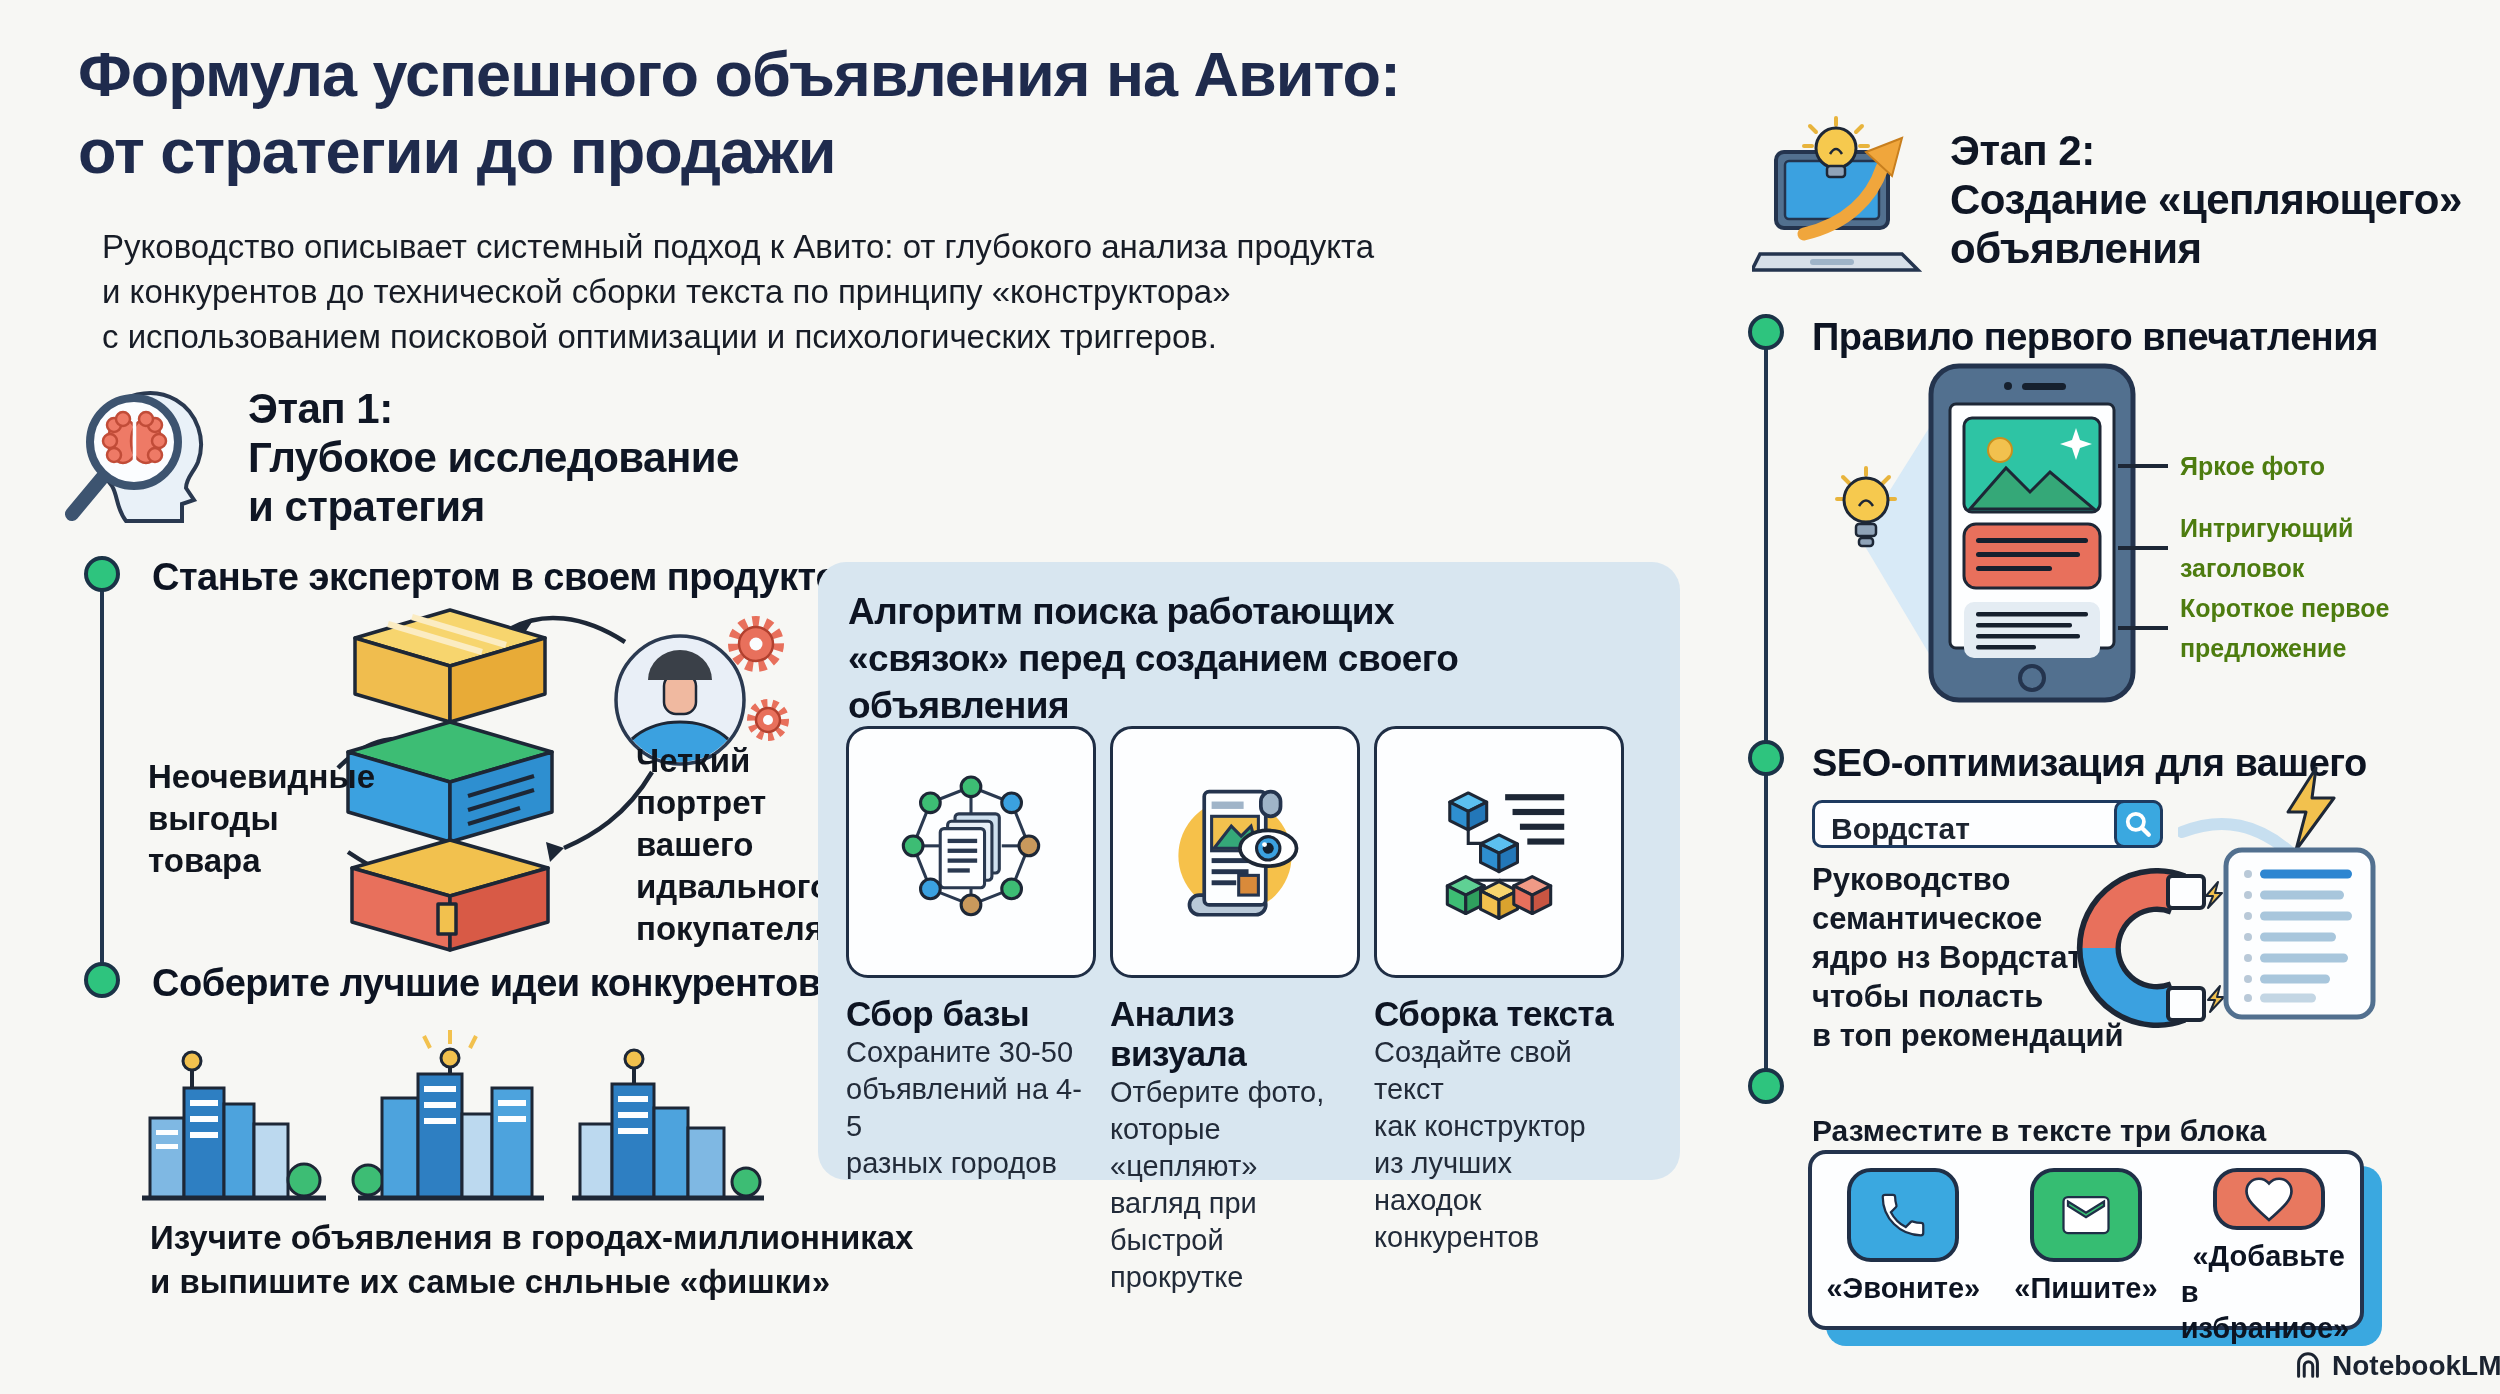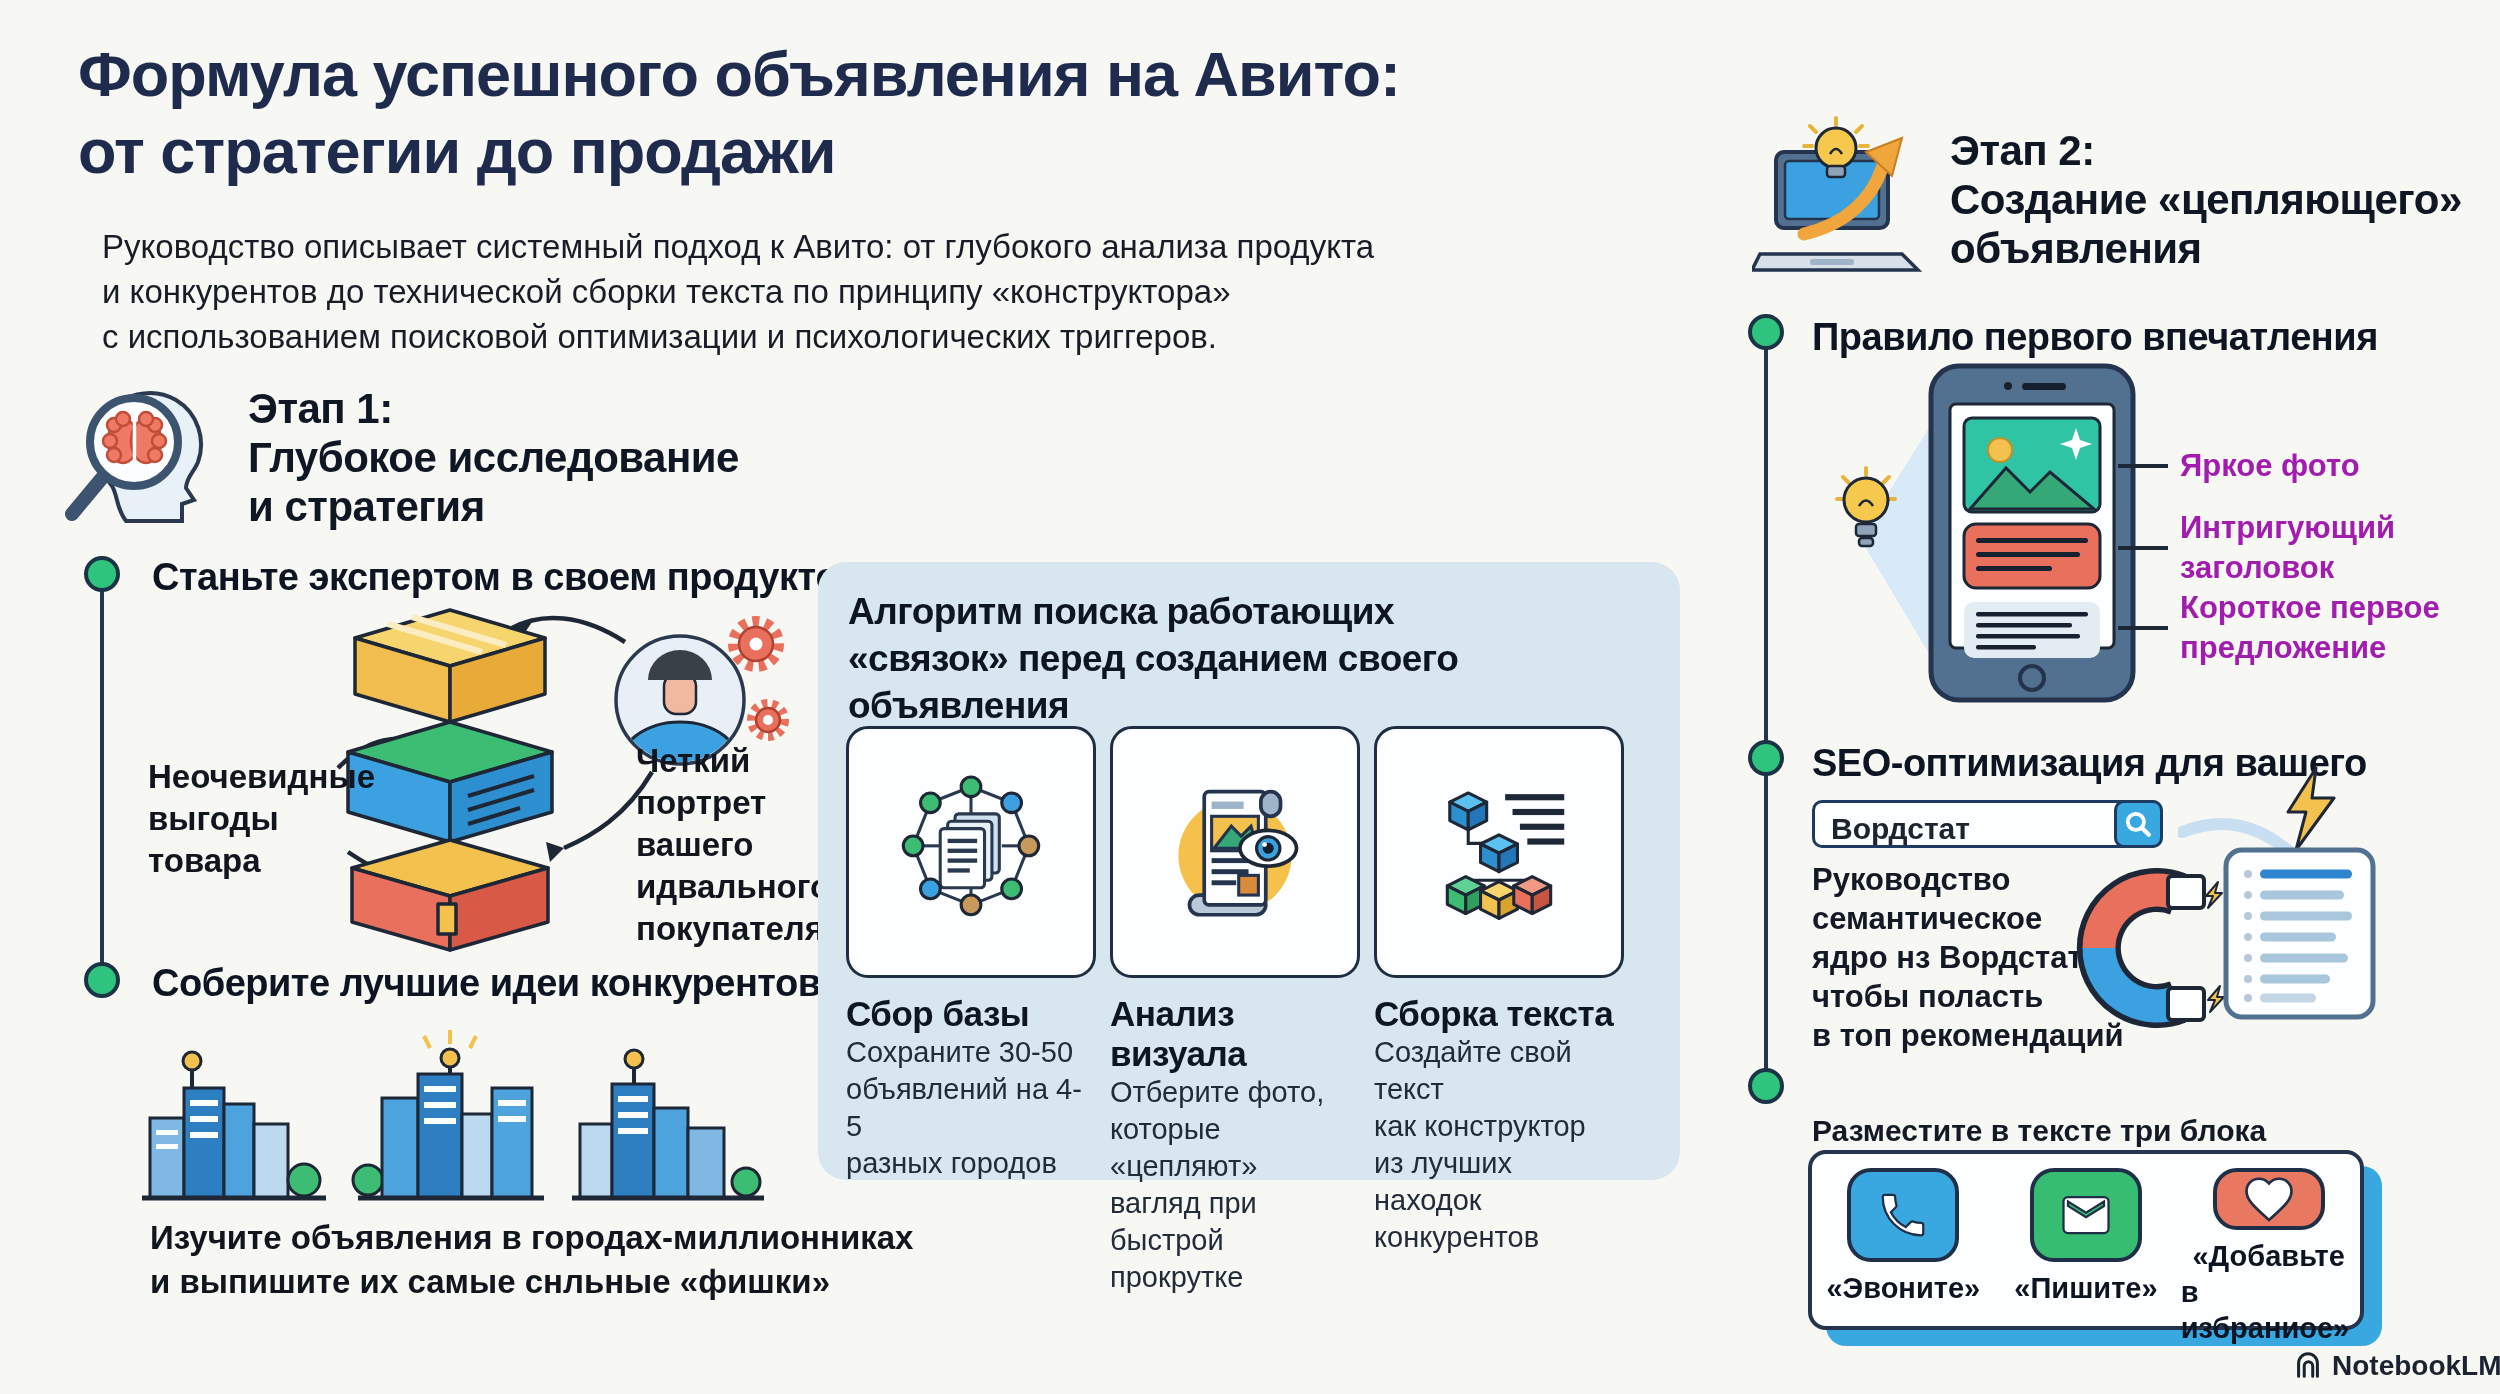--- a/index.html
+++ b/index.html
@@ -14,21 +14,21 @@
   .ill-label{font-size:33px;font-weight:700;line-height:42px;color:#10151e;}
   .caption-line{font-size:33px;font-weight:700;line-height:44px;color:#10151e;}
   .panel{background:#d8e6f0;border-radius:28px;}
   .panel-title-line{font-size:37px;font-weight:800;line-height:47px;color:#0d1422;letter-spacing:-.5px;}
   .cards-row{display:flex;gap:14px;}
   .card-col{width:250px;}
   .card{height:246px;background:#fdfeff;border:3.5px solid #1f2e45;border-radius:22px;
         display:flex;align-items:center;justify-content:center;}
   .card-title{font-size:35px;font-weight:800;color:#0d1422;margin-top:16px;letter-spacing:-.5px;}
   .card-text-line{font-size:29px;font-weight:500;line-height:37px;color:#222b39;}
-  .side-label-line{font-size:31px;font-weight:700;line-height:40px;color:#a21caf;white-space:nowrap;}
+  .side-label-line{font-size:25px;font-weight:700;line-height:40px;color:#4d7c0f;white-space:nowrap;}
   .seo-text-line{font-size:31px;font-weight:600;line-height:39px;color:#131a26;}
   .cta-sub{font-size:30px;font-weight:600;color:#131a26;}
   .btn-label-line{font-size:29px;font-weight:700;line-height:36px;color:#0d1422;text-align:left;}
   .brand-text{font-size:28px;font-weight:700;color:#1b2330;}
   
   .dot{width:36px;height:36px;border-radius:50%;background:#2ec47e;border:4px solid #1b3347;box-sizing:border-box;}
   .tl-line{width:4px;background:#22364f;}
   .connector{height:4px;background:#1d2736;}
   
   .search-bar{width:350px;height:48px;background:#fdfeff;border:3.5px solid #1e3a5f;border-radius:10px;

